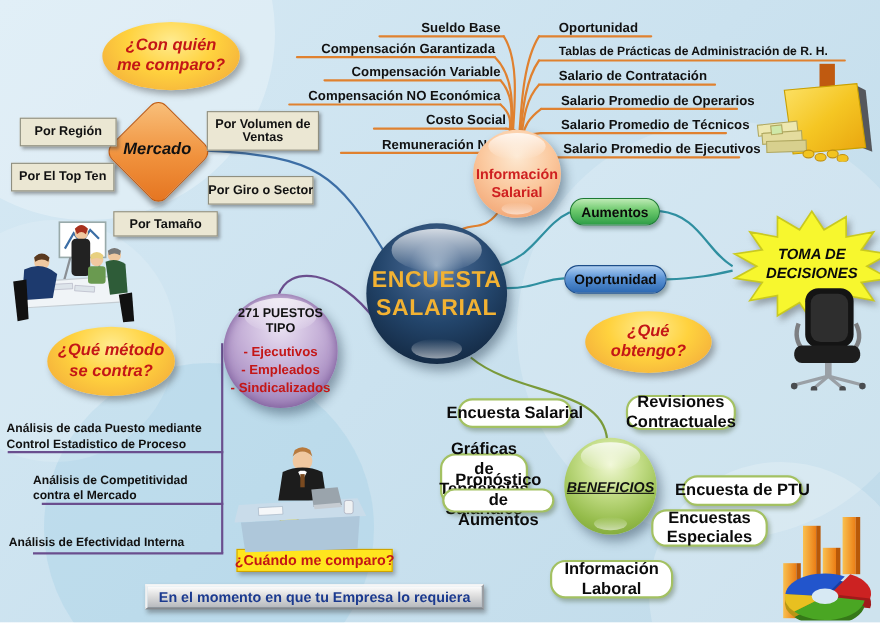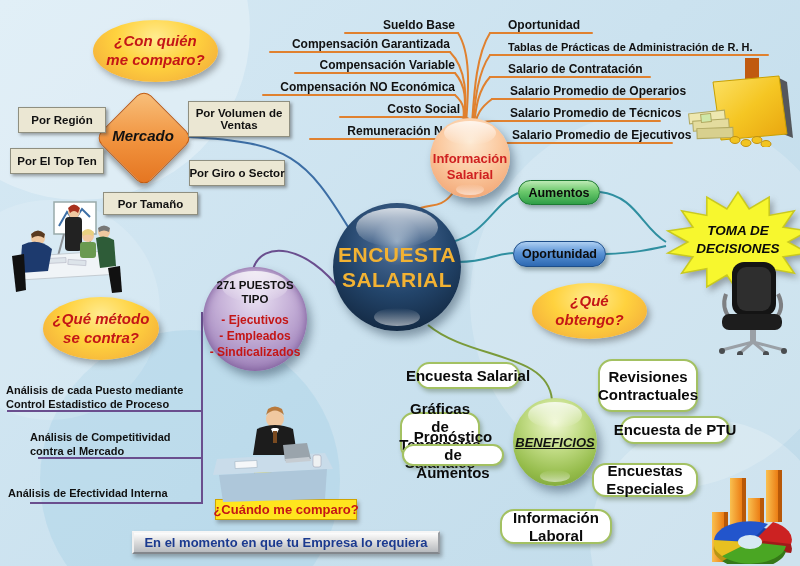--- a/index.html
+++ b/index.html
@@ -224,22 +224,22 @@
   </div>
 
   <div class="method" style="left:6px;top:383px;width:200px;">Análisis de cada Puesto mediante Control Estadistico de Proceso</div>
   <div class="method" style="left:30px;top:430px;width:172px;">Análisis de Competitividad contra el Mercado</div>
   <div class="method" style="left:8px;top:486px;width:195px;">Análisis de Efectividad Interna</div>
 
   <div class="benefit nowrap" style="left:416px;top:362px;width:104px;height:27px;">Encuesta Salarial</div>
   <div class="benefit" style="left:400px;top:412px;width:80px;height:48px;">Gráficas de Tendencias Salariales</div>
   <div class="benefit" style="left:402px;top:444px;width:102px;height:22px;">Pronóstico de Aumentos</div>
   <div class="benefit" style="left:500px;top:509px;width:112px;height:35px;">Información Laboral</div>
-  <div class="benefit" style="left:598px;top:359px;width:100px;height:53px;">Revisiones Contractuales</div>
-  <div class="benefit nowrap" style="left:620px;top:416px;width:110px;height:28px;">Encuesta de PTU</div>
+  <div class="benefit" style="left:569px;top:359px;width:100px;height:32px;">Revisiones Contractuales</div>
+  <div class="benefit nowrap" style="left:620px;top:432px;width:110px;height:28px;">Encuesta de PTU</div>
   <div class="benefit" style="left:592px;top:463px;width:106px;height:34px;">Encuestas Especiales</div>
 
   <div class="speech">¿Cuándo me comparo?</div>
   <div class="footerbar">En el momento en que tu Empresa lo requiera</div>
 
   <svg class="clip" style="left:683px;top:52px;" width="115" height="95">
     <defs>
       <linearGradient id="gold" x1="0" y1="0" x2="1" y2="1">
         <stop offset="0" stop-color="#fce268"></stop>
           <stop offset="0.5" stop-color="#f5c623"></stop>

